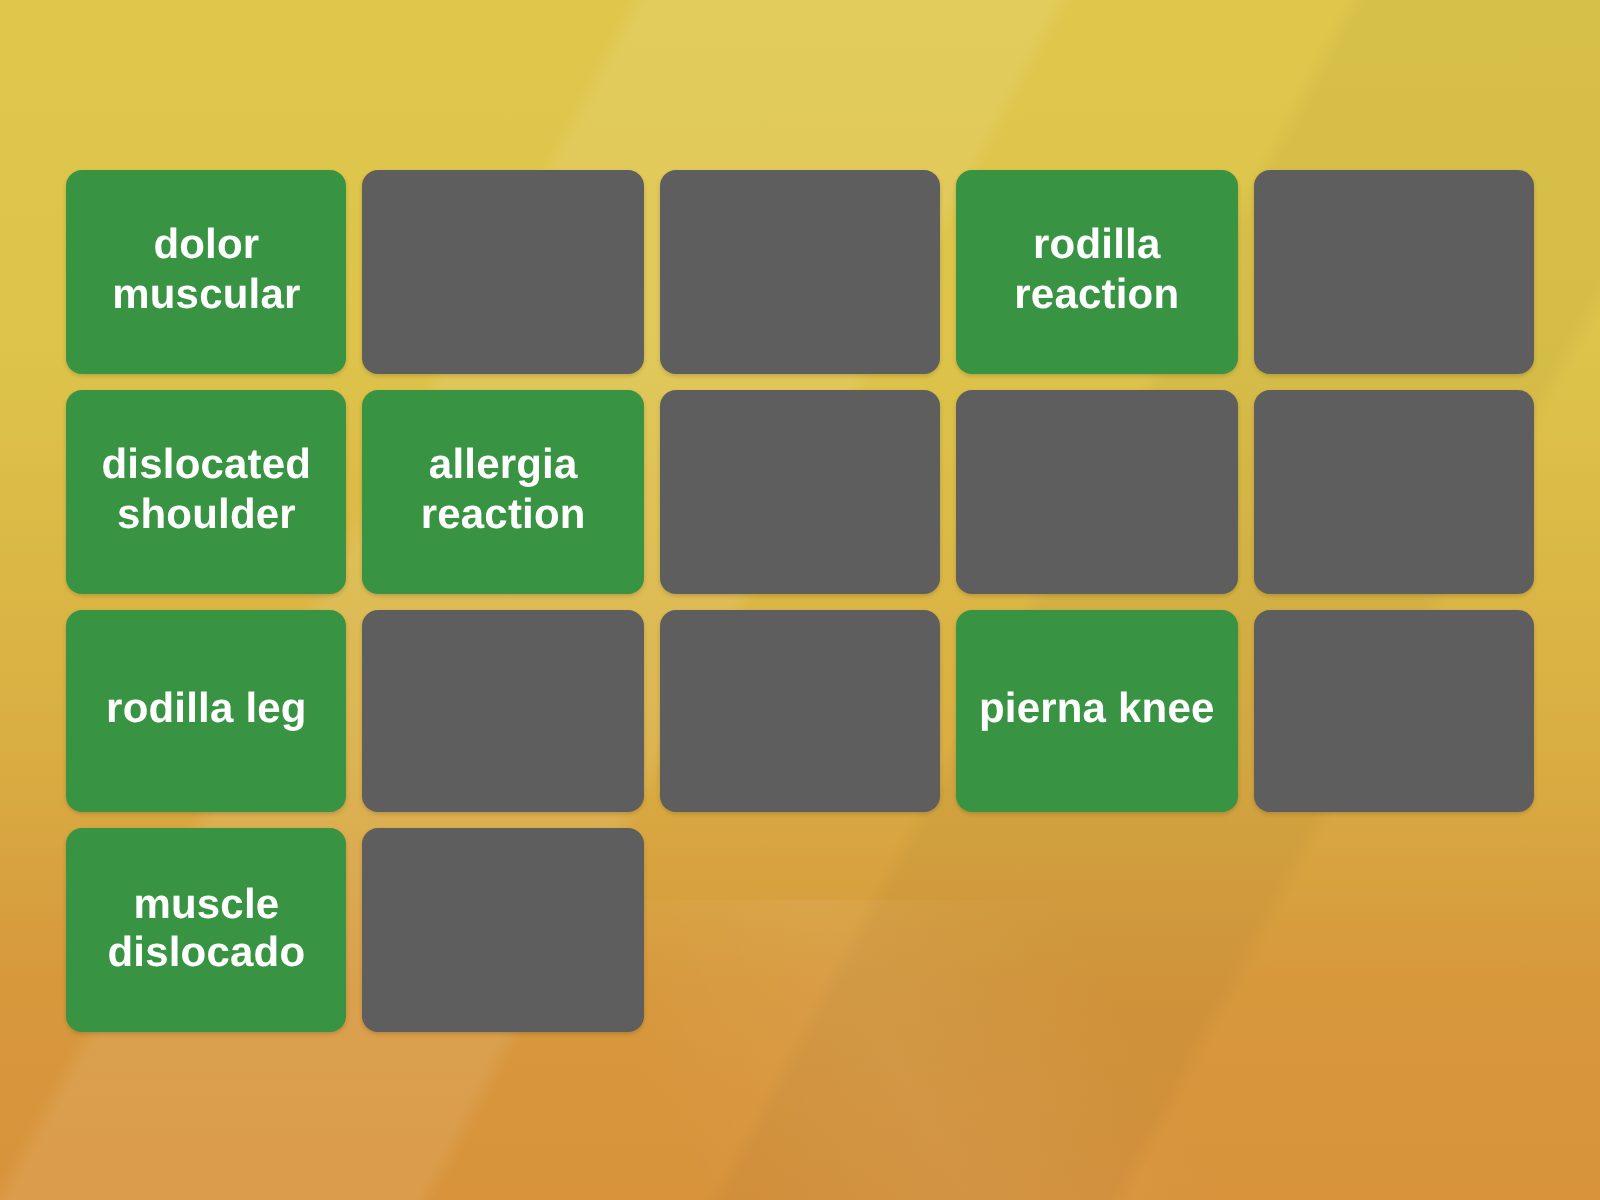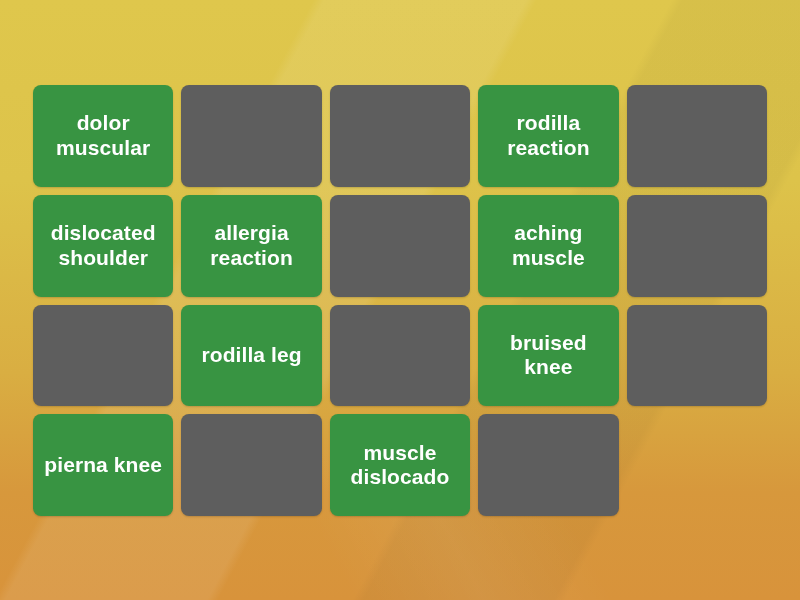--- a/index.html
+++ b/index.html
@@ -124,32 +124,26 @@
       <span class="tile-label">rodilla reaction</span>
     </div>
     <div class="tile hidden-tile"></div>
     <div class="tile revealed">
       <span class="tile-label">dislocated shoulder</span>
     </div>
     <div class="tile revealed">
       <span class="tile-label">allergia reaction</span>
     </div>
     <div class="tile hidden-tile"></div>
-    <div class="tile revealed">
-      <span class="tile-label">aching muscle</span>
-    </div>
     <div class="tile hidden-tile"></div>
     <div class="tile hidden-tile"></div>
     <div class="tile revealed">
       <span class="tile-label">rodilla leg</span>
     </div>
     <div class="tile hidden-tile"></div>
-    <div class="tile revealed">
-      <span class="tile-label">bruised knee</span>
-    </div>
     <div class="tile hidden-tile"></div>
     <div class="tile revealed">
       <span class="tile-label">pierna knee</span>
     </div>
     <div class="tile hidden-tile"></div>
     <div class="tile revealed">
       <span class="tile-label">muscle dislocado</span>
     </div>
     <div class="tile hidden-tile"></div>
   </div>

